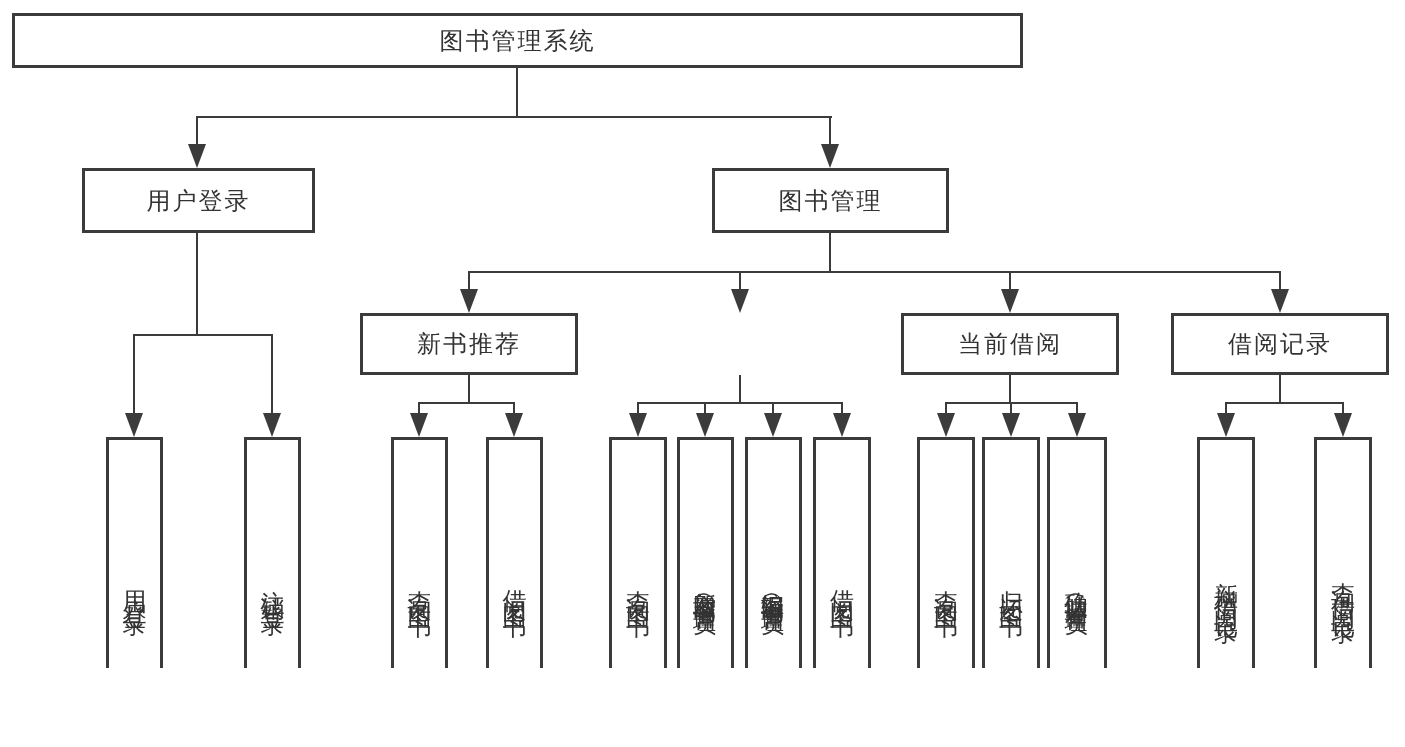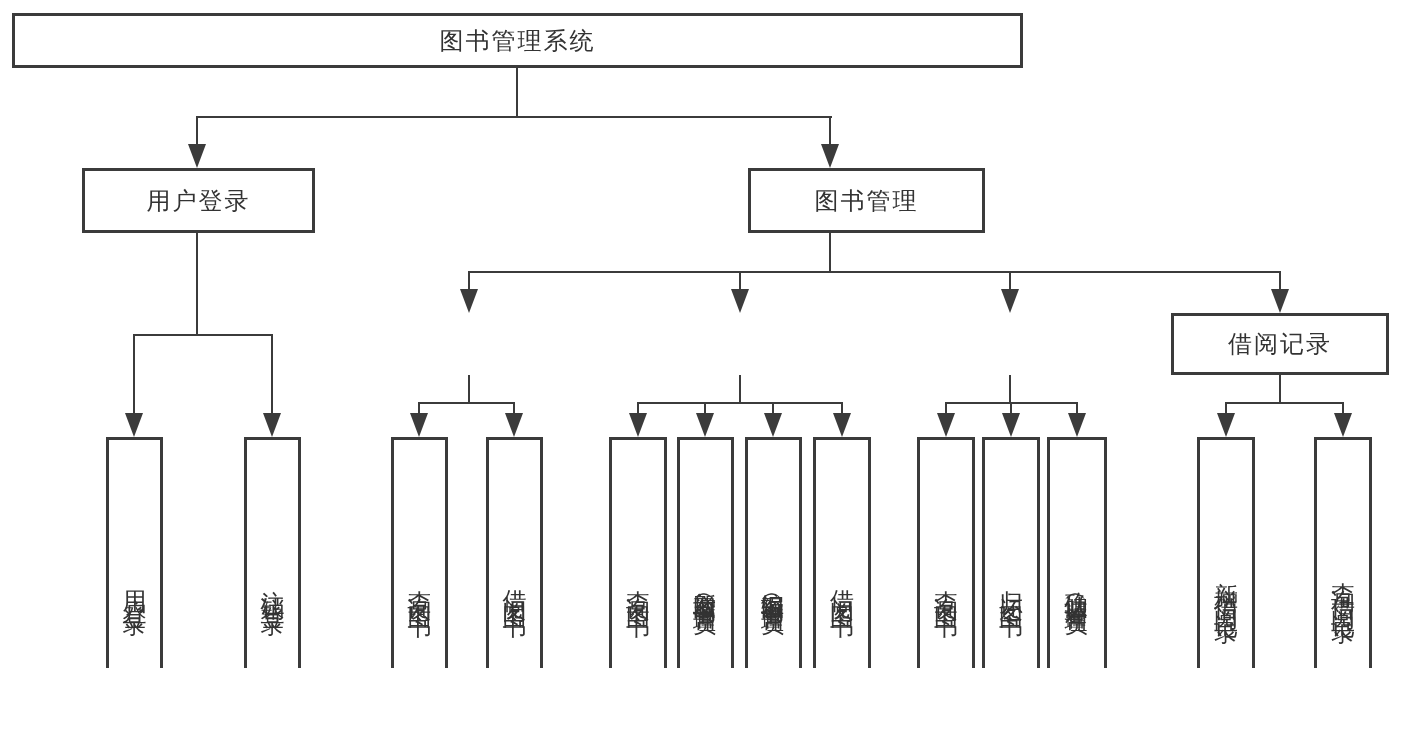--- a/index.html
+++ b/index.html
@@ -63,21 +63,21 @@
   <div class="v" style="left:516px; top:68px; height:50px;"></div>
   <div class="h" style="left:196px; top:116px; width:636px;"></div>
   <div class="v" style="left:196px; top:118px; height:30px;"></div>
   <div class="ah" style="left:188px; top:144px;"></div>
   <div class="v" style="left:829px; top:118px; height:30px;"></div>
   <div class="ah" style="left:821px; top:144px;"></div>
 
   <div class="box" style="left:82px; top:168px; width:233px; height:65px;">
     <span>用户登录</span>
   </div>
-  <div class="box" style="left:748px; top:168px; width:237px; height:65px;">
+  <div class="box" style="left:712px; top:168px; width:237px; height:65px;">
     <span>图书管理</span>
   </div>
 
   <div class="v" style="left:196px; top:233px; height:103px;"></div>
   <div class="h" style="left:133px; top:334px; width:140px;"></div>
   <div class="v" style="left:133px; top:335px; height:80px;"></div>
   <div class="ah" style="left:125px; top:413px;"></div>
   <div class="v" style="left:271px; top:335px; height:80px;"></div>
   <div class="ah" style="left:263px; top:413px;"></div>
 
@@ -85,20 +85,26 @@
   <div class="h" style="left:468px; top:271px; width:813px;"></div>
   <div class="v" style="left:468px; top:273px; height:20px;"></div>
   <div class="ah" style="left:460px; top:289px;"></div>
   <div class="v" style="left:739px; top:273px; height:20px;"></div>
   <div class="ah" style="left:731px; top:289px;"></div>
   <div class="v" style="left:1009px; top:273px; height:20px;"></div>
   <div class="ah" style="left:1001px; top:289px;"></div>
   <div class="v" style="left:1279px; top:273px; height:20px;"></div>
   <div class="ah" style="left:1271px; top:289px;"></div>
 
+  <div class="box" style="left:360px; top:313px; width:218px; height:62px;">
+    <span>新书推荐</span>
+  </div>
+  <div class="box" style="left:901px; top:313px; width:218px; height:62px;">
+    <span>当前借阅</span>
+  </div>
   <div class="box" style="left:1171px; top:313px; width:218px; height:62px;">
     <span>借阅记录</span>
   </div>
 
   <div class="v" style="left:468px; top:375px; height:29px;"></div>
   <div class="h" style="left:418px; top:402px; width:97px;"></div>
   <div class="v" style="left:418px; top:403px; height:14px;"></div>
   <div class="ah" style="left:410px; top:413px;"></div>
   <div class="v" style="left:513px; top:403px; height:14px;"></div>
   <div class="ah" style="left:505px; top:413px;"></div>

